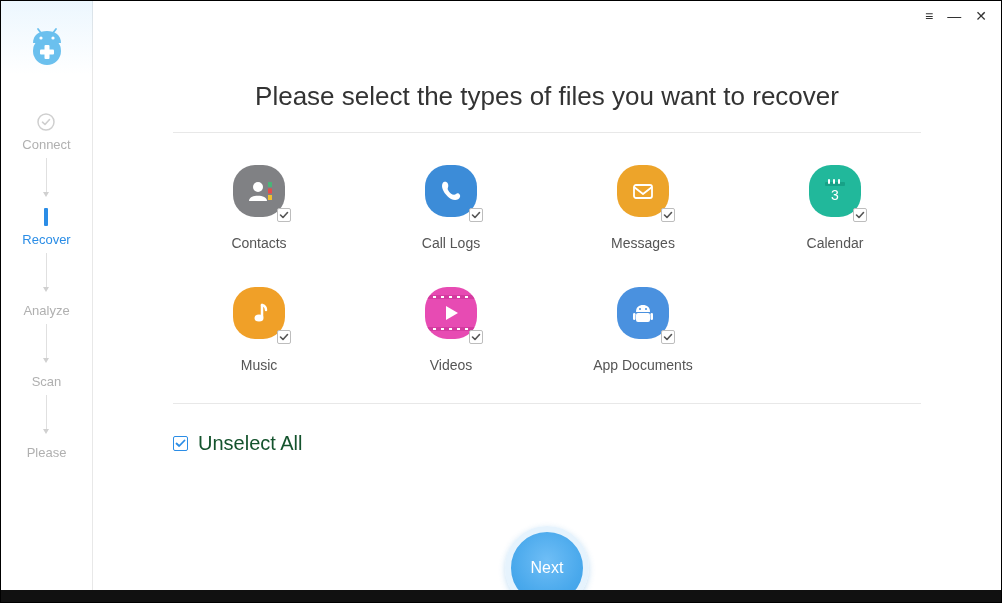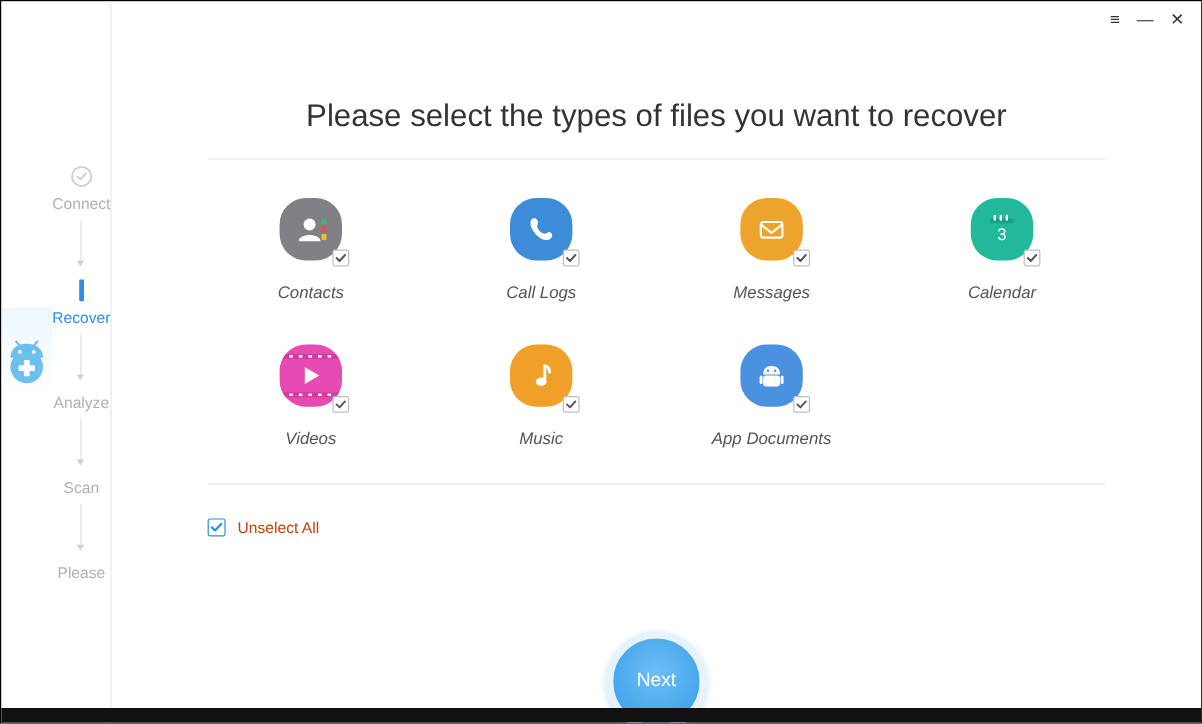--- a/index.html
+++ b/index.html
@@ -33,21 +33,21 @@
       cursor: pointer;
     }
     .sidebar {
       position: absolute;
       left: 0;
       top: 0;
       width: 92px;
       height: 100%;
       border-right: 1px solid #e8e8e8;
       display: flex;
-      flex-direction: row;
+      flex-direction: column;
       align-items: center;
       text-align: center;
     }
     .logo-area {
       width: 92px;
       height: 92px;
       position: relative;
       display: flex;
       align-items: center;
       justify-content: center;
@@ -171,21 +171,20 @@
       justify-content: center;
     }
     .tile-check svg {
       width: 10px;
       height: 10px;
     }
     .tile-label {
       font-size: 14px;
       color: #555;
       text-align: center;
-      font-style: italic;
     }
     .unselect-row {
       display: flex;
       align-items: center;
       gap: 10px;
       padding: 28px 10px 0 10px;
     }
     .unselect-check {
       width: 15px;
       height: 15px;
@@ -194,22 +193,22 @@
       display: flex;
       align-items: center;
       justify-content: center;
       cursor: pointer;
     }
     .unselect-check svg {
       width: 11px;
       height: 11px;
     }
     .unselect-label {
-      font-size: 13px;
-      color: #c2410c;
+      font-size: 20px;
+      color: #14532d;
     }
     .next-btn {
       position: absolute;
       left: 50%;
       transform: translateX(-50%);
       bottom: -8px;
       width: 84px;
       height: 84px;
       border-radius: 50%;
       background: radial-gradient(circle at 50% 40%, #6fbef6 0%, #4aa9ec 60%, #3a9de6 100%);
@@ -356,20 +355,36 @@
           </svg>
         <div class="tile-check">
             <svg viewBox="0 0 10 10">
               <path d="M1.5 5 L4 7.5 L8.5 2.5" fill="none" stroke="#555" stroke-width="1.6" stroke-linecap="round" stroke-linejoin="round"></path>
             </svg>
           </div>
       </div>
       <div class="tile-label">Calendar</div>
     </div>
 
+
+    <div class="tile">
+      <div class="tile-icon squircle" style="background:#f0a028">
+        <svg width="28" height="28" viewBox="0 0 28 28">
+            <path d="M17 6 L17 18" stroke="#fff" stroke-width="2.5" stroke-linecap="round"></path>
+            <ellipse cx="14" cy="19" rx="4.5" ry="3.5" fill="#fff"></ellipse>
+            <path d="M17 6 Q21 7, 21 11" stroke="#fff" stroke-width="2.5" fill="none" stroke-linecap="round"></path>
+          </svg>
+        <div class="tile-check">
+            <svg viewBox="0 0 10 10">
+              <path d="M1.5 5 L4 7.5 L8.5 2.5" fill="none" stroke="#555" stroke-width="1.6" stroke-linecap="round" stroke-linejoin="round"></path>
+            </svg>
+          </div>
+      </div>
+      <div class="tile-label">Music</div>
+    </div>
 
     <div class="tile">
       <div class="tile-icon squircle" style="background:#e74bb3">
         <svg width="52" height="52" viewBox="0 0 52 52">
             <defs>
               <clipPath id="sq2">
                 <rect x="0" y="0" width="52" height="52" rx="22"></rect>
               </clipPath>
             </defs>
             <g clip-path="url(#sq2)">
@@ -391,36 +406,20 @@
         <div class="tile-check">
             <svg viewBox="0 0 10 10">
               <path d="M1.5 5 L4 7.5 L8.5 2.5" fill="none" stroke="#555" stroke-width="1.6" stroke-linecap="round" stroke-linejoin="round"></path>
             </svg>
           </div>
       </div>
       <div class="tile-label">Videos</div>
     </div>
 
     <div class="tile">
-      <div class="tile-icon squircle" style="background:#f0a028">
-        <svg width="28" height="28" viewBox="0 0 28 28">
-            <path d="M17 6 L17 18" stroke="#fff" stroke-width="2.5" stroke-linecap="round"></path>
-            <ellipse cx="14" cy="19" rx="4.5" ry="3.5" fill="#fff"></ellipse>
-            <path d="M17 6 Q21 7, 21 11" stroke="#fff" stroke-width="2.5" fill="none" stroke-linecap="round"></path>
-          </svg>
-        <div class="tile-check">
-            <svg viewBox="0 0 10 10">
-              <path d="M1.5 5 L4 7.5 L8.5 2.5" fill="none" stroke="#555" stroke-width="1.6" stroke-linecap="round" stroke-linejoin="round"></path>
-            </svg>
-          </div>
-      </div>
-      <div class="tile-label">Music</div>
-    </div>
-
-    <div class="tile">
       <div class="tile-icon squircle" style="background:#4a91df">
         <svg width="30" height="30" viewBox="0 0 30 30">
             <path d="M8 14 C8 9, 11 7, 15 7 C19 7, 22 9, 22 14 L8 14 Z" fill="#fff"></path>
             <rect x="8" y="15" width="14" height="9" rx="2" fill="#fff"></rect>
             <rect x="5" y="15" width="2.5" height="7" rx="1.25" fill="#fff"></rect>
             <rect x="22.5" y="15" width="2.5" height="7" rx="1.25" fill="#fff"></rect>
             <circle cx="12" cy="11" r="1" fill="#4a91df"></circle>
             <circle cx="18" cy="11" r="1" fill="#4a91df"></circle>
           </svg>
         <div class="tile-check">

